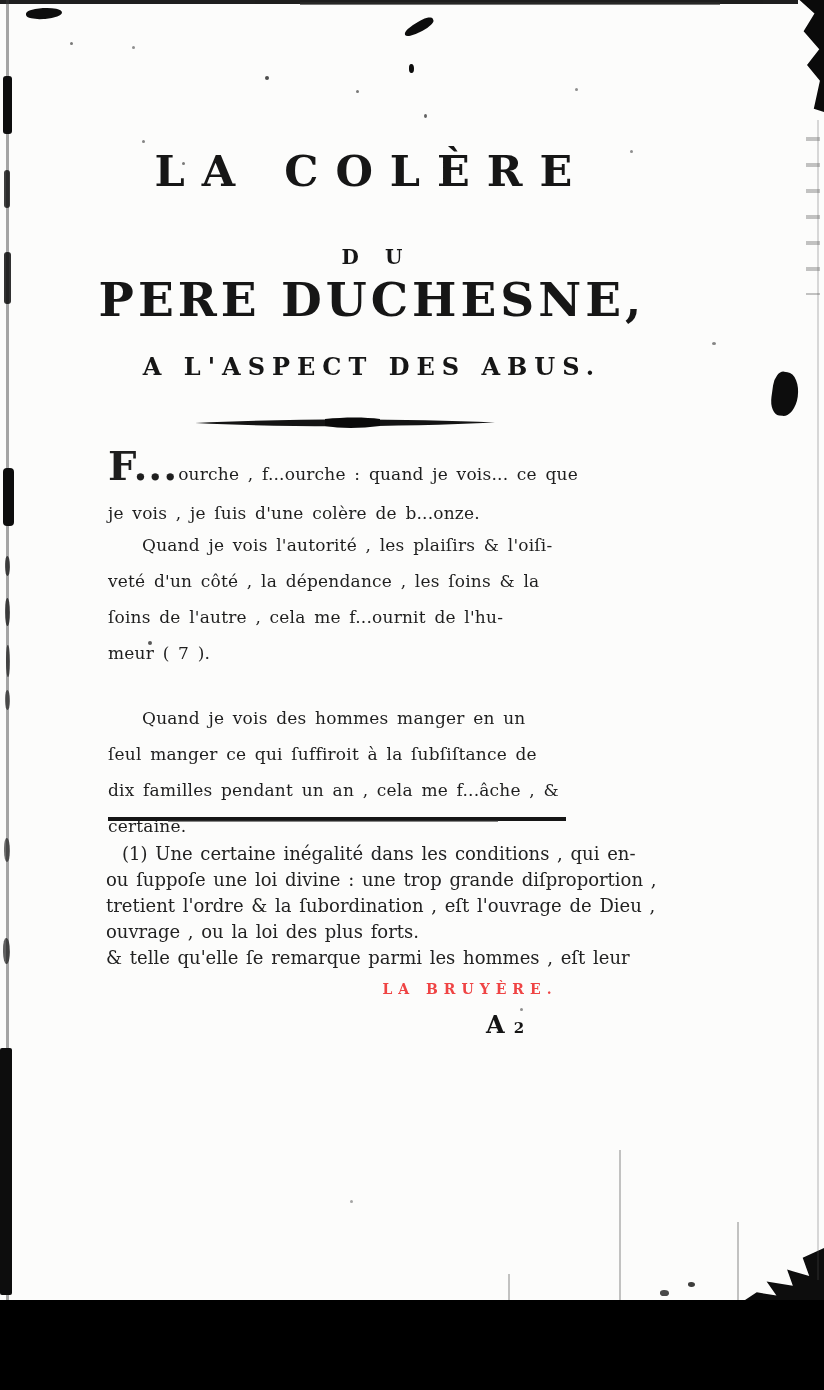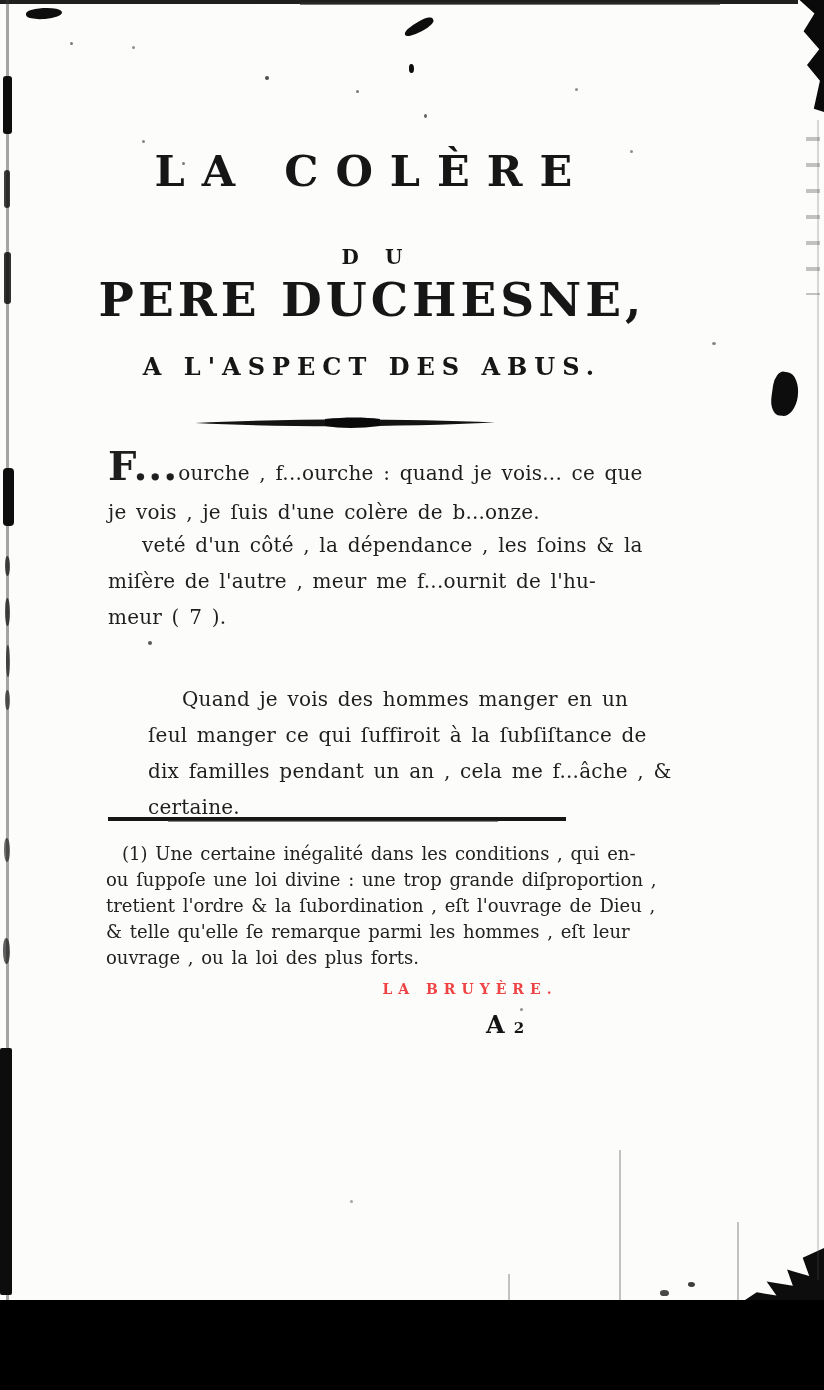--- a/index.html
+++ b/index.html
@@ -24,26 +24,26 @@
 
   
   .title-wrap{position:absolute;left:57px;top:0;width:630px;text-align:center;color:#161616;}
   .t1{position:absolute;left:0;top:146px;width:100%;font-size:43px;font-weight:600;letter-spacing:17px;}
   .t2{position:absolute;left:0;top:221px;width:100%;font-size:20px;font-weight:600;letter-spacing:26px;text-indent:26px;margin-top:24px;}
   .t3{position:absolute;left:0;top:272px;width:100%;font-size:47px;font-weight:700;letter-spacing:4px;}
   .t4{position:absolute;left:0;top:352px;width:100%;font-size:24px;font-weight:600;letter-spacing:7px;}
   .ornament{position:absolute;left:195px;top:414px;width:300px;height:18px;}
 
   
-  .body-block{position:absolute;left:108px;width:540px;color:#1e1e1e;font-size:20px;
+  .body-block{position:absolute;left:108px;width:540px;color:#1e1e1e;font-size:17px;
     word-spacing:3px;letter-spacing:.2px;}
   .line{white-space:nowrap;height:100%;}
   .para1{top:446px;line-height:39px;}
   .para2{top:527px;line-height:36px;}
-  .para3{top:681px;line-height:36px;margin-left:40px;}
+  .para3{top:700px;line-height:36px;}
   .para1 .line:first-child::first-letter{font-size:40px;font-weight:700;letter-spacing:1px;}
   .para2 .line:first-child,.para3 .line:first-child{padding-left:34px;}
 
   
   .footnote-rule{position:absolute;left:108px;top:817px;width:458px;height:4px;background:#161616;}
   .footnote-rule::after{content:"";position:absolute;left:60px;top:3px;width:330px;height:2px;background:#333;opacity:.6;}
   .footnote{position:absolute;left:106px;top:841px;width:560px;color:#222;
     font-size:18px;line-height:26px;word-spacing:2px;}
   .footnote .line:first-child{padding-left:16px;}
   .attribution{position:absolute;left:380px;top:981px;width:180px;text-align:center;
@@ -116,38 +116,39 @@
   <svg class="ornament" viewBox="0 0 300 18">
     <path d="M0 9 C 90 4.5, 210 4.5, 300 8.5 C 210 13, 90 13.5, 0 9 Z" fill="#141414"></path>
     <path d="M130 5 C 150 3, 170 3, 185 5 L 185 12 C 165 14.5, 145 14.5, 130 12 Z" fill="#0a0a0a"></path>
   </svg>
 
   <div class="body-block para1">
       <div class="line">F...ourche , f...ourche : quand je vois... ce que</div>
       <div class="line">je vois , je ſuis d'une colère de b...onze.</div>
     </div>
   <div class="body-block para2">
+      <div class="line">Quand je vois l'autorité , les plaiſirs &amp; l'oiſi-</div>
       <div class="line">veté d'un côté , la dépendance , les ſoins &amp; la</div>
-      <div class="line">miſère de l'autre , meur me f...ournit de l'hu-</div>
+      <div class="line">ſoins de l'autre , cela me f...ournit de l'hu-</div>
       <div class="line">meur ( 7 ).</div>
     </div>
   <div class="body-block para3">
       <div class="line">Quand je vois des hommes manger en un</div>
       <div class="line">ſeul manger ce qui ſuffiroit à la ſubſiſtance de</div>
       <div class="line">dix familles pendant un an , cela me f...âche , &amp;</div>
       <div class="line">certaine.</div>
     </div>
 
   <div class="footnote-rule"></div>
   <div class="footnote">
       <div class="line">(1) Une certaine inégalité dans les conditions , qui en-</div>
       <div class="line">ou ſuppoſe une loi divine : une trop grande diſproportion ,</div>
       <div class="line">tretient l'ordre &amp; la ſubordination , eſt l'ouvrage de Dieu ,</div>
+      <div class="line">ouvrage , ou la loi des plus forts.</div>
       <div class="line">&amp; telle qu'elle ſe remarque parmi les hommes , eſt leur</div>
-      <div class="line">ouvrage , ou la loi des plus forts.</div>
     </div>
 
   <div class="attribution">LA BRUYÈRE.</div>
 
   <div class="signature">
     <span class="sig-letter">A</span><span class="sig-number">2</span>
   </div>
 
   <div class="wm-bar">
     

